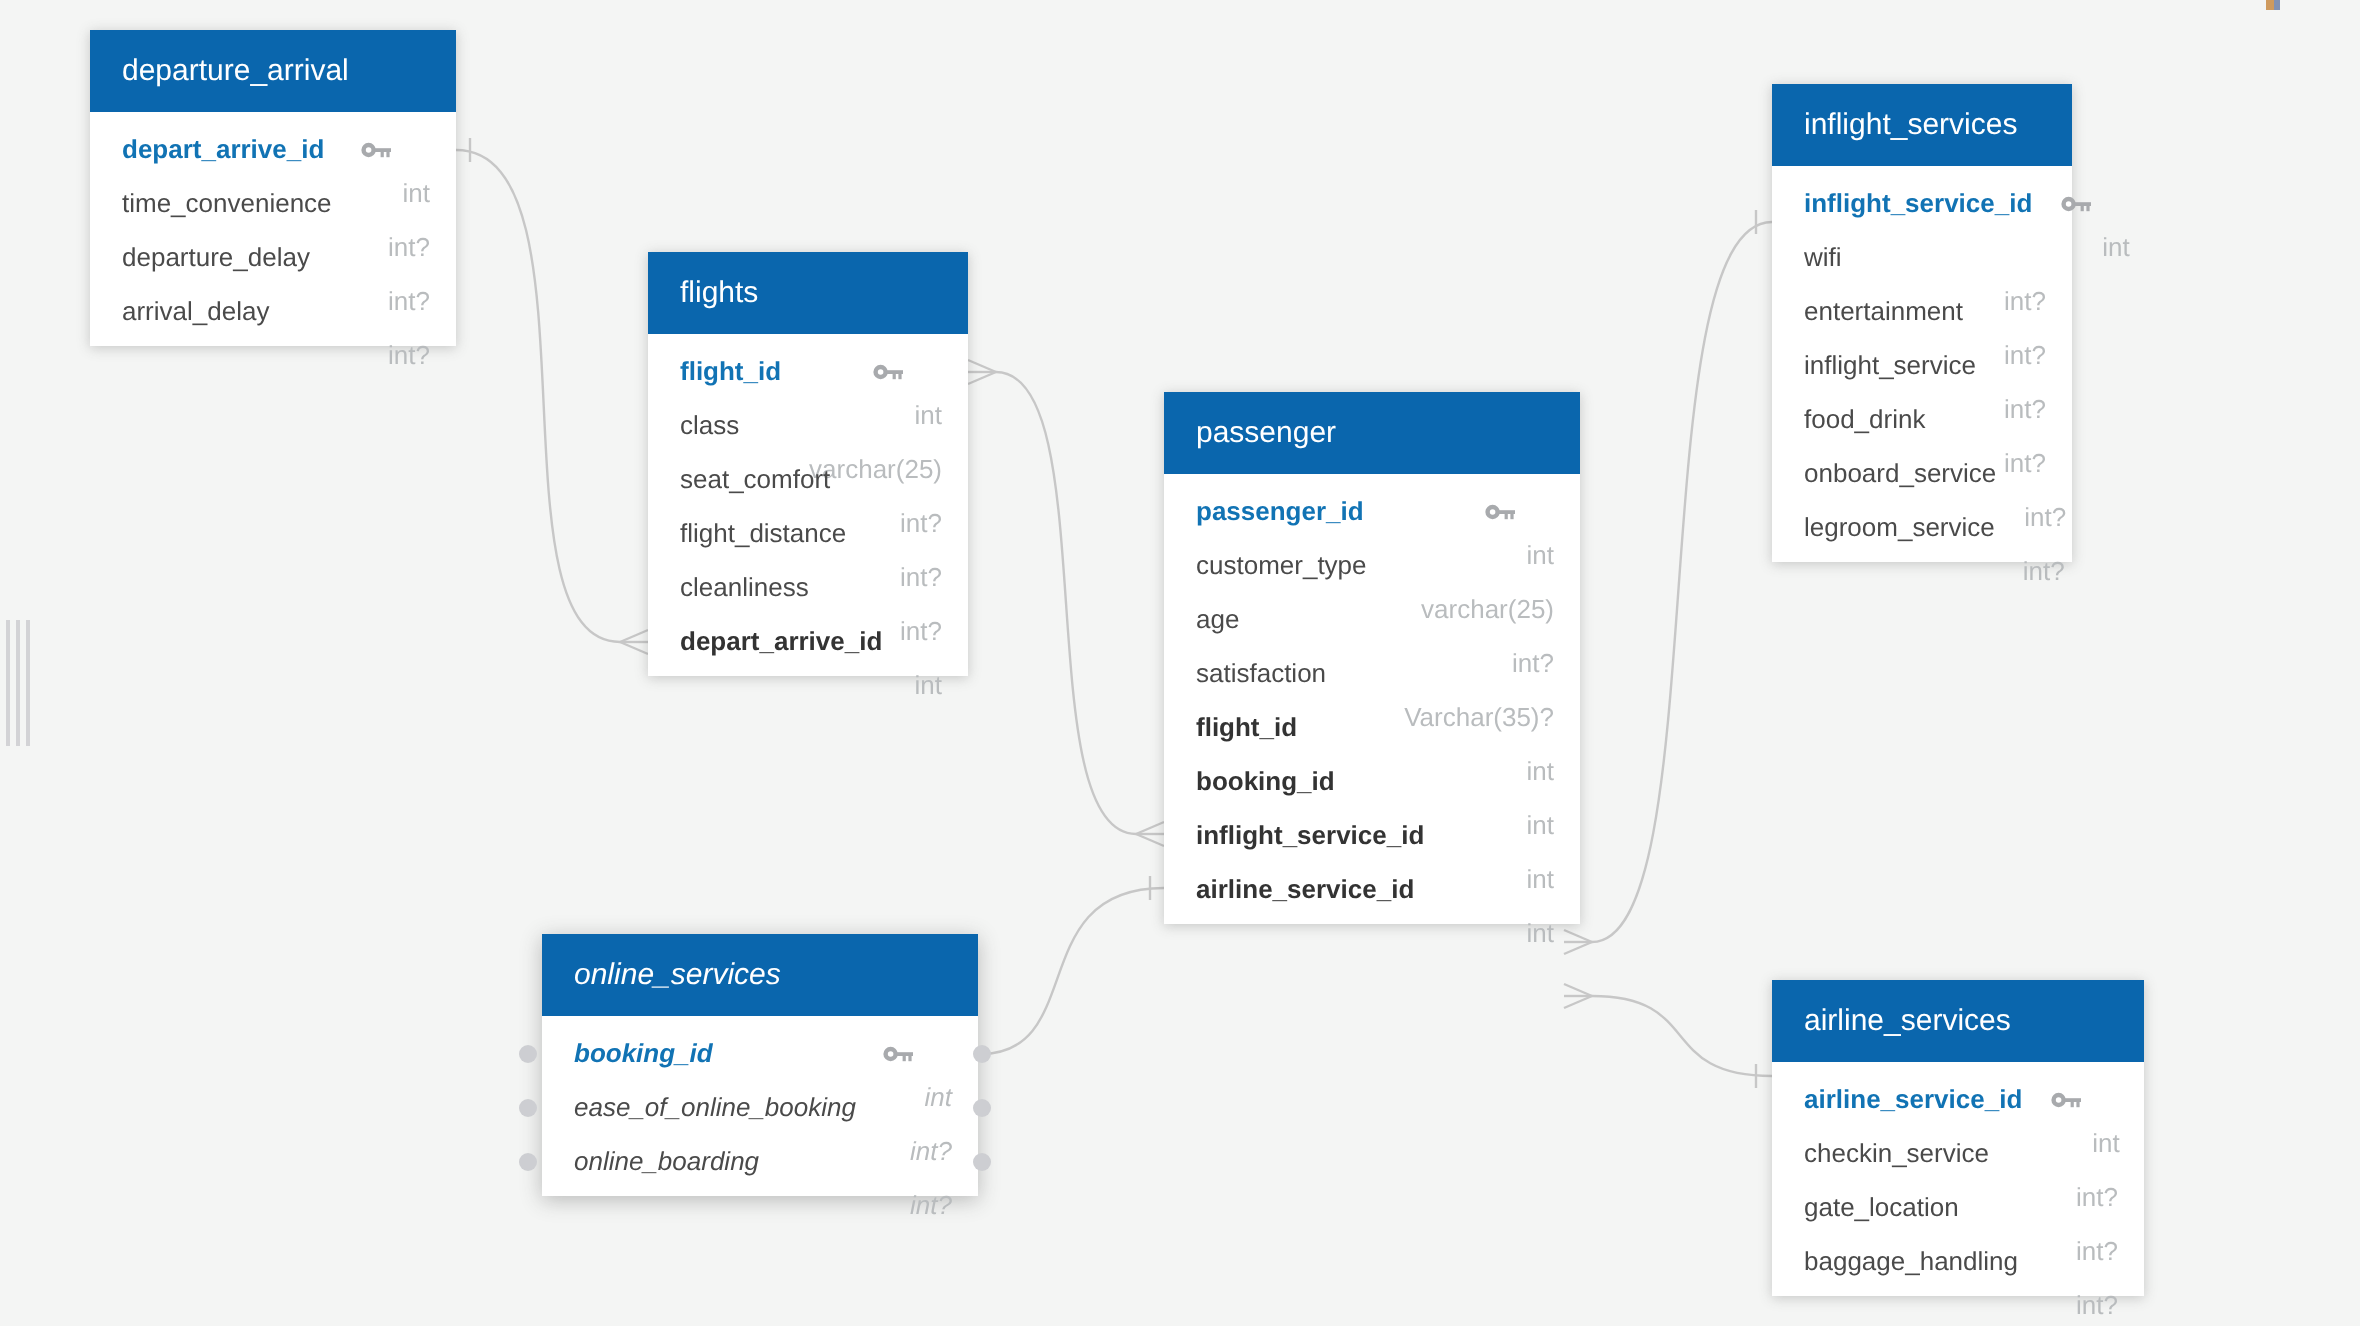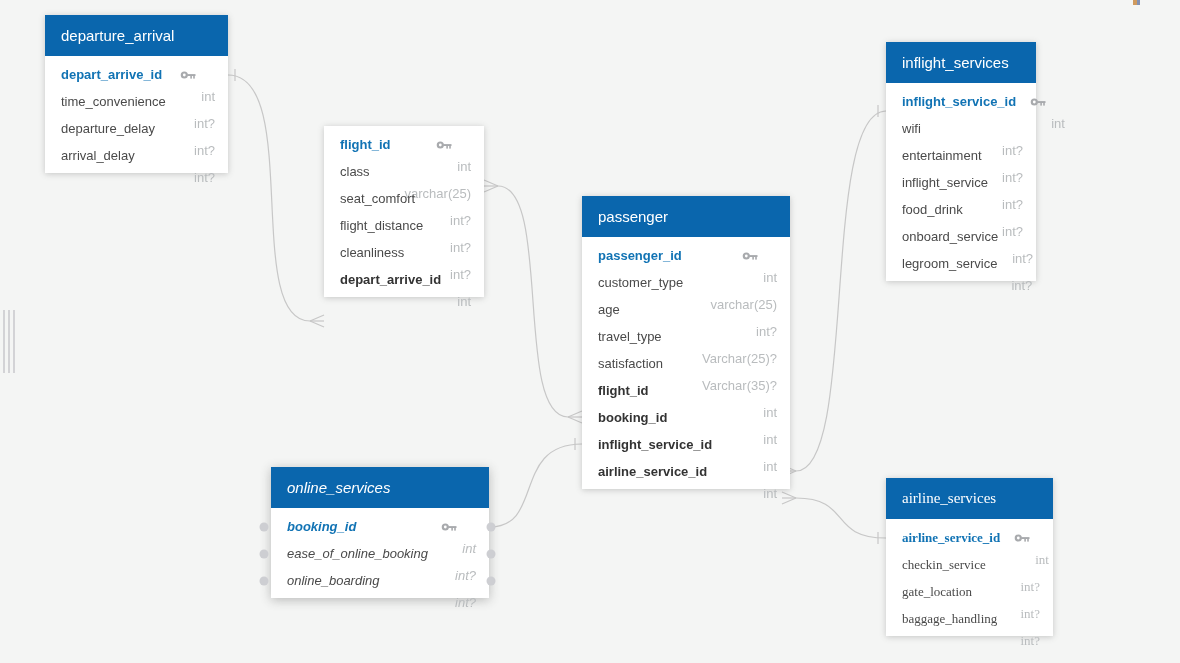--- a/index.html
+++ b/index.html
@@ -153,20 +153,23 @@
           </div>
           <div class="field-row">
             <span class="fname normal">arrival_delay</span>
             <span class="fright">
               <span class="ftype">int?</span>
             </span>
           </div>
         </div>
       </div>
       <div class="erd-table" style="left: 324px; top: 126px; width: 160px;">
+        <div class="table-header">
+          <span>flights</span>
+        </div>
         <div class="table-fields">
           <div class="field-row">
             <span class="fname pk">flight_id</span>
             <span class="fright">
               <span class="key-icon">
                 <svg width="16" height="10" viewBox="0 0 16 10">
      <circle cx="4.3" cy="5" r="3.6" fill="#a8aaad"></circle>
      <circle cx="4.3" cy="5" r="1.4" fill="#ffffff"></circle>
      <rect x="7.2" y="4.1" width="8.3" height="1.9" fill="#a8aaad"></rect>
      <rect x="10.3" y="6" width="1.6" height="2.6" fill="#a8aaad"></rect>
@@ -231,26 +234,20 @@
           <div class="field-row">
             <span class="fname normal">customer_type</span>
             <span class="fright">
               <span class="ftype">varchar(25)</span>
             </span>
           </div>
           <div class="field-row">
             <span class="fname normal">age</span>
             <span class="fright">
               <span class="ftype">int?</span>
-            </span>
-          </div>
-          <div class="field-row">
-            <span class="fname normal">travel_type</span>
-            <span class="fright">
-              <span class="ftype">Varchar(25)?</span>
             </span>
           </div>
           <div class="field-row">
             <span class="fname normal">satisfaction</span>
             <span class="fright">
               <span class="ftype">Varchar(35)?</span>
             </span>
           </div>
           <div class="field-row">
             <span class="fname fk">flight_id</span>
@@ -369,21 +366,21 @@
             </span>
           </div>
         </div>
       </div>
       <div class="port-dot" style="left: 264px; top: 526.5px;"></div>
       <div class="port-dot" style="left: 491px; top: 526.5px;"></div>
       <div class="port-dot" style="left: 264px; top: 553.5px;"></div>
       <div class="port-dot" style="left: 491px; top: 553.5px;"></div>
       <div class="port-dot" style="left: 264px; top: 580.5px;"></div>
       <div class="port-dot" style="left: 491px; top: 580.5px;"></div>
-      <div class="erd-table" style="left: 886px; top: 478px; width: 167px; font-family: Liberation Serif, serif;">
+      <div class="erd-table" style="left: 886px; top: 490px; width: 186px;">
         <div class="table-header">
           <span>airline_services</span>
         </div>
         <div class="table-fields">
           <div class="field-row">
             <span class="fname pk">airline_service_id</span>
             <span class="fright">
               <span class="key-icon">
                 <svg width="16" height="10" viewBox="0 0 16 10">
      <circle cx="4.3" cy="5" r="3.6" fill="#a8aaad"></circle>

